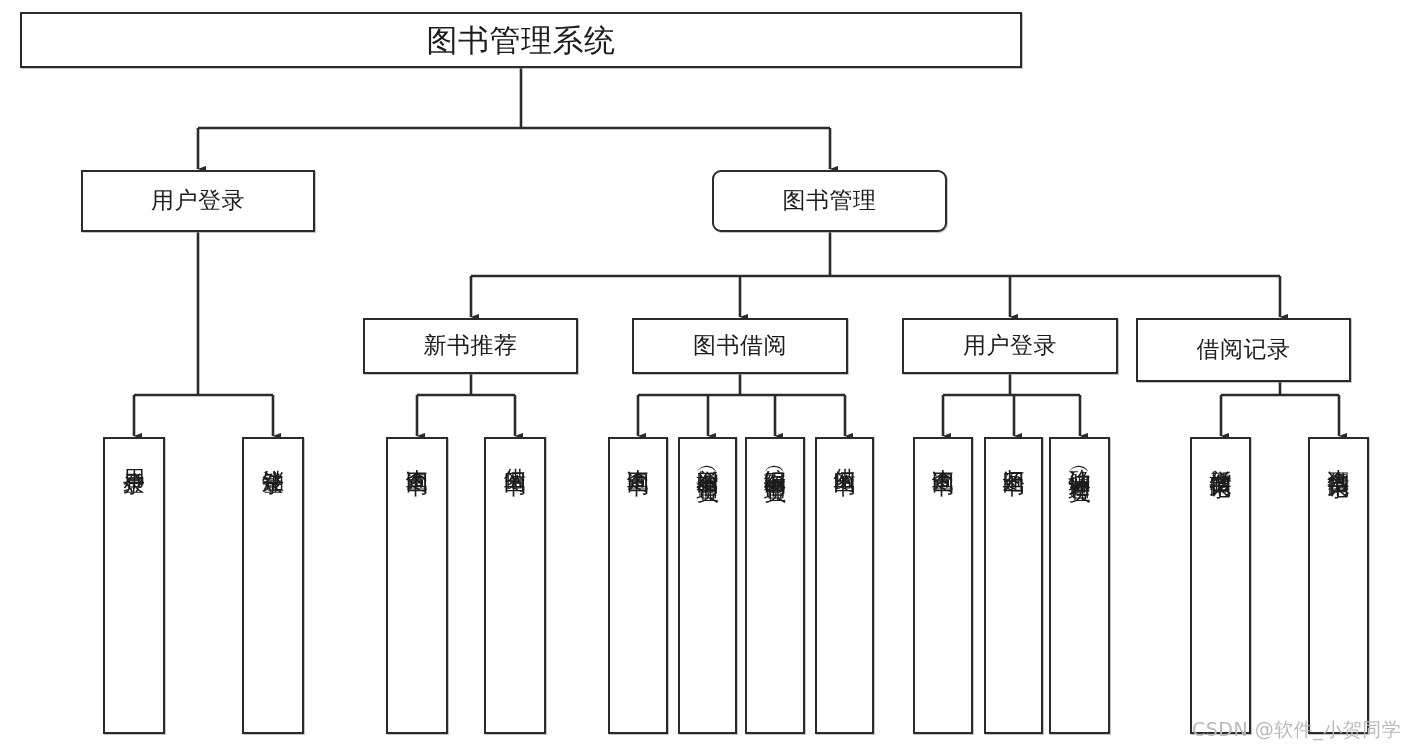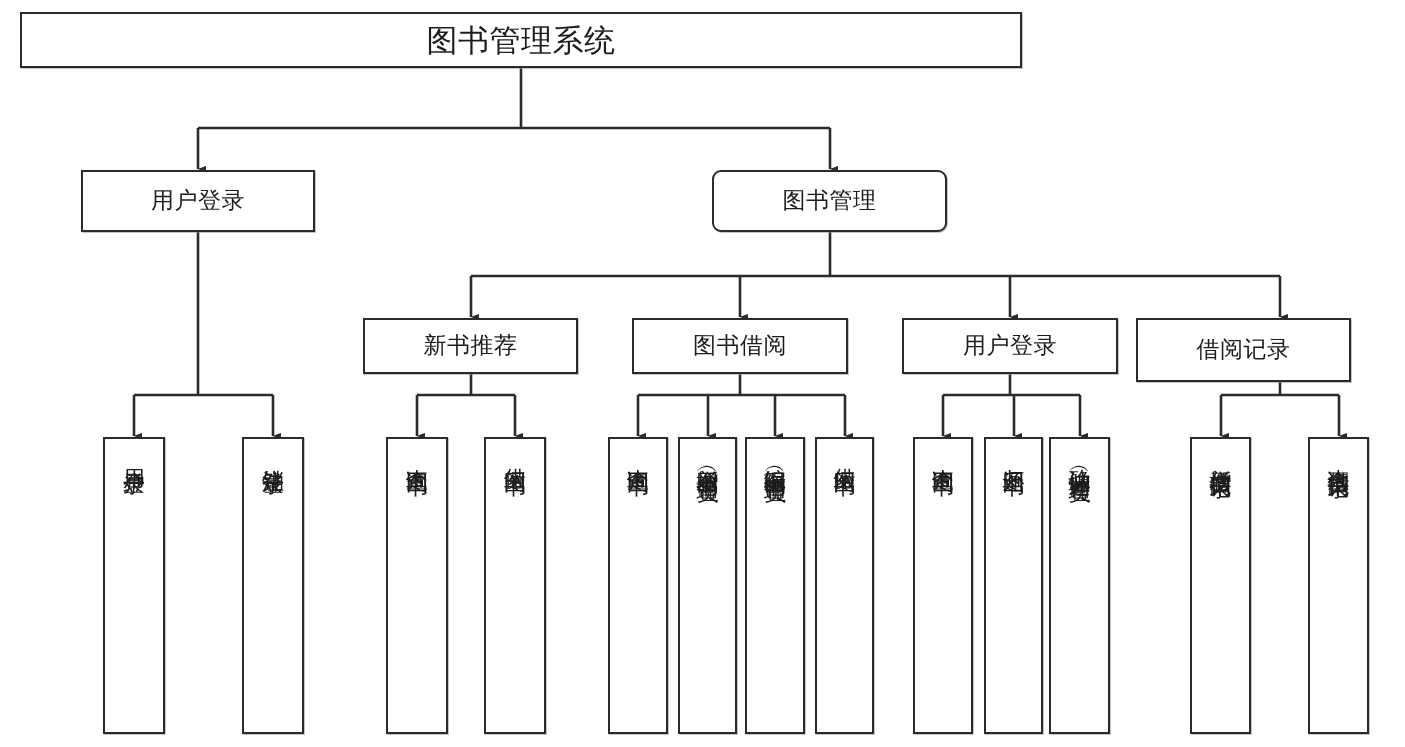--- a/index.html
+++ b/index.html
@@ -175,14 +175,15 @@
         <span class="node-label">确认归还（管理员）</span>
       </div>
       <div class="node vertical" style="left: 1190px; top: 437px; width: 61px; height: 297px;">
         <span class="node-label">新增借阅记录</span>
       </div>
       <div class="node vertical" style="left: 1308px; top: 437px; width: 61px; height: 297px;">
         <span class="node-label">查询借阅记录</span>
       </div>
     </div>
 
+  <div class="watermark" style="left: 1192px; top: 717px; color: rgb(185, 185, 185);">CSDN @软件_小贺同学</div>
 
 </div>
 
 </body></html>

